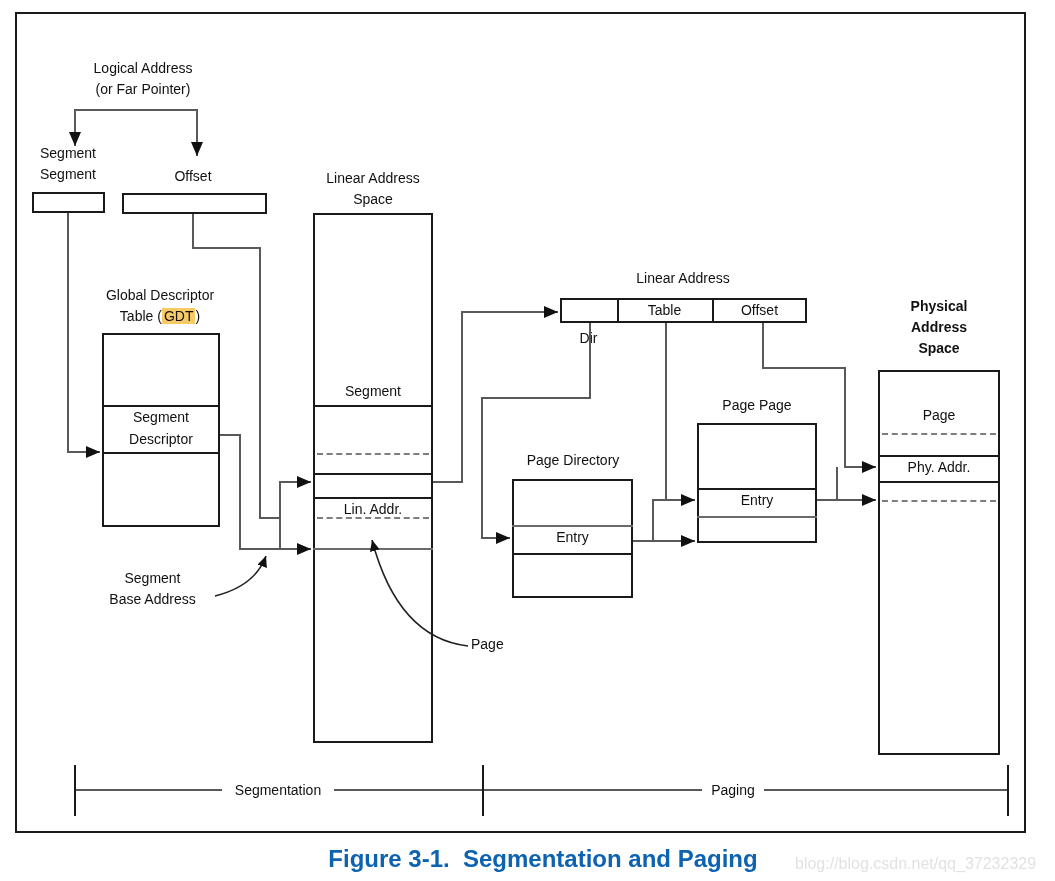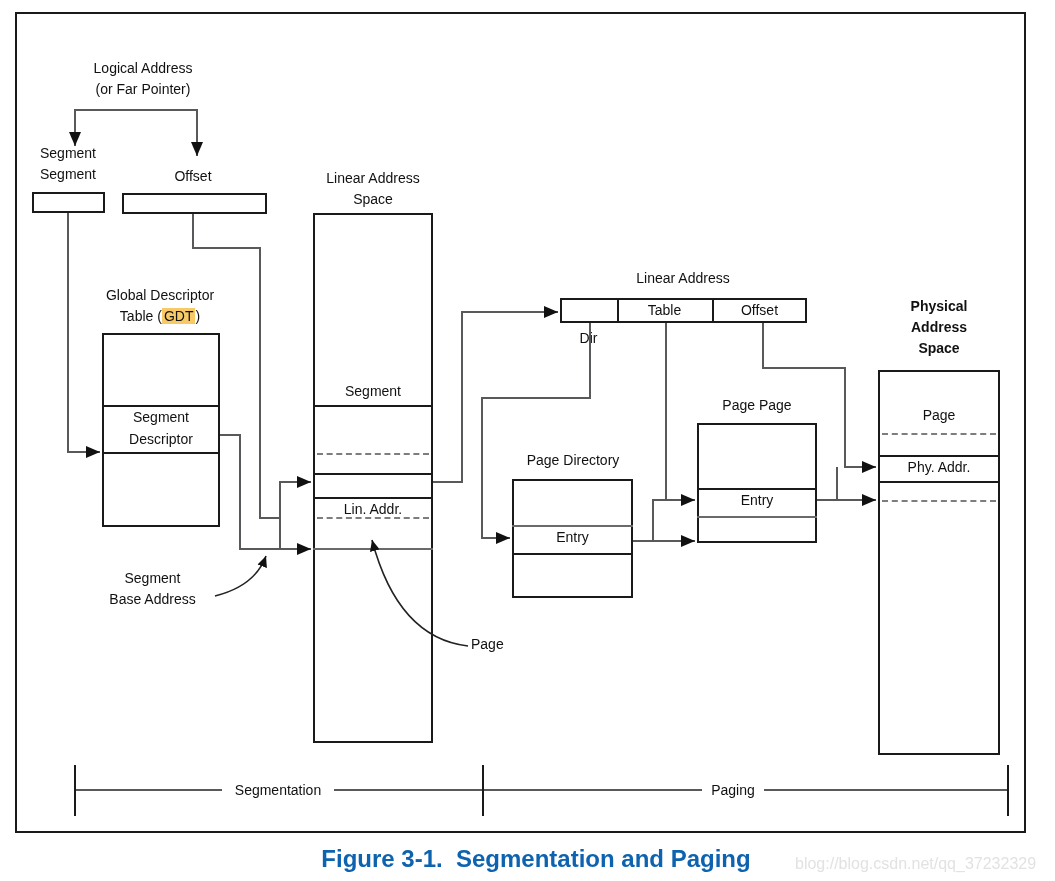--- a/index.html
+++ b/index.html
@@ -103,21 +103,21 @@
   <div class="lbl" style="left:878px;top:405px;width:122px;"><span>Page</span></div>
   <div class="dl" style="left:882px;top:433px;width:114px;"></div>
   <div class="hl" style="left:878px;top:455px;width:122px;"></div>
   <div class="lbl" style="left:878px;top:457px;width:122px;"><span>Phy. Addr.</span></div>
   <div class="hl" style="left:878px;top:481px;width:122px;"></div>
   <div class="dl" style="left:882px;top:500px;width:114px;"></div>
 
   <div class="lbl" style="left:198px;top:780px;width:160px;"><span>Segmentation</span></div>
   <div class="lbl" style="left:653px;top:780px;width:160px;"><span>Paging</span></div>
 
-  <div class="caption" style="left:271px;top:845px;width:530px;"><span>Figure 3-1.  Segmentation and Paging</span></div>
+  <div class="caption" style="left:278px;top:845px;width:530px;"><span>Figure 3-1.  Segmentation and Paging</span></div>
   <div class="watermark" style="left:795px;top:855px;"><span>blog://blog.csdn.net/qq_37232329</span></div>
 
   <svg id="wires" width="1055" height="881" viewBox="0 0 1055 881">
     <defs>
       <marker id="arw" markerUnits="userSpaceOnUse" markerWidth="15" markerHeight="12" refX="14" refY="6" orient="auto">
         <path d="M0,0 L14,6 L0,12 Z" fill="#111"></path>
       </marker>
       <marker id="arwS" markerUnits="userSpaceOnUse" markerWidth="12" markerHeight="10" refX="11" refY="5" orient="auto">
         <path d="M0,0 L11,5 L0,10 Z" fill="#111"></path>
       </marker>

